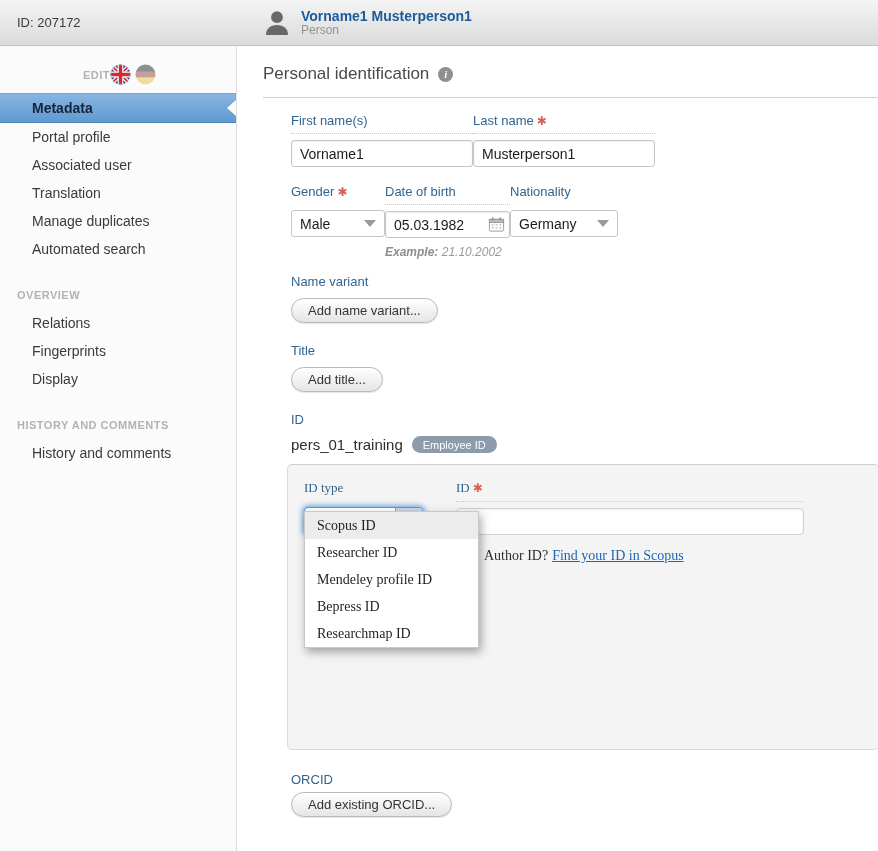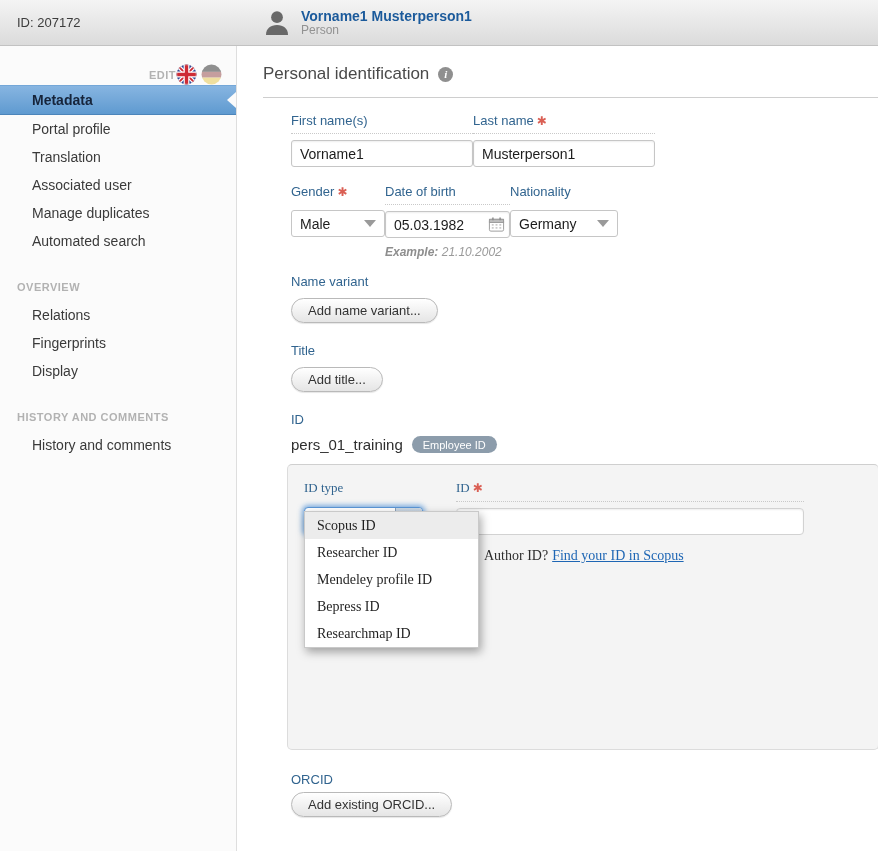--- a/index.html
+++ b/index.html
@@ -15,22 +15,22 @@
   .person-name { font-size:14px; font-weight:bold; color:#1b5a9b; line-height:1.15; }
   .person-type { font-size:12px; color:#929292; line-height:1.15; }
 
   
   .layout { display:flex; height:805px; }
   .sidebar { width:237px; background:#fbfbfb; border-right:1px solid #dedede;
     padding-top:18px; flex-shrink:0; }
   .content { flex:1; background:#fff; padding:18px 0 0 26px; position:relative; overflow:hidden; }
 
   
-  .sec-head { display:flex; align-items:center; justify-content:flex-end;
-    padding:0 14px 0 17px; }
+  .sec-head { display:flex; align-items:center; justify-content:center;
+    padding:0 14px 0 17px; margin-bottom:8px; }
   .sec-title { font-size:11px; font-weight:bold; color:#b2b2b2; letter-spacing:.5px; }
   .sec-title.lower { margin:26px 0 8px 17px; }
   .flags { display:flex; gap:4px; align-items:center; }
   .flag { line-height:0; cursor:pointer; }
   .nav-item { position:relative; padding:6px 0 6px 32px; font-size:14px; color:#3a3a3a; cursor:pointer; }
   .nav-item.selected { background:linear-gradient(#87b5e1,#5f9ad0);
     border-top:1px solid #74a7d8; border-bottom:1px solid #4c85ba;
     font-weight:bold; color:#16243a; }
   .nav-item.selected::after { content:""; position:absolute; right:0; top:50%;
     margin-top:-8px; width:0; height:0;
@@ -156,22 +156,22 @@
               <rect y="0" width="40" height="15" fill="#8f8f8f"></rect>
               <rect y="15" width="40" height="11" fill="#c59e9e"></rect>
               <rect y="26" width="40" height="14" fill="#efdf9f"></rect>
             </g>
           </svg>
         </span>
       </span>
     </div>
     <div class="nav-item selected">Metadata</div>
     <div class="nav-item">Portal profile</div>
+    <div class="nav-item">Associated user</div>
     <div class="nav-item">Translation</div>
-    <div class="nav-item">Associated user</div>
     <div class="nav-item">Manage duplicates</div>
     <div class="nav-item">Automated search</div>
 
     <div class="sec-title lower">OVERVIEW</div>
     <div class="nav-item">Relations</div>
     <div class="nav-item">Fingerprints</div>
     <div class="nav-item">Display</div>
 
     <div class="sec-title lower">HISTORY AND COMMENTS</div>
     <div class="nav-item">History and comments</div>

